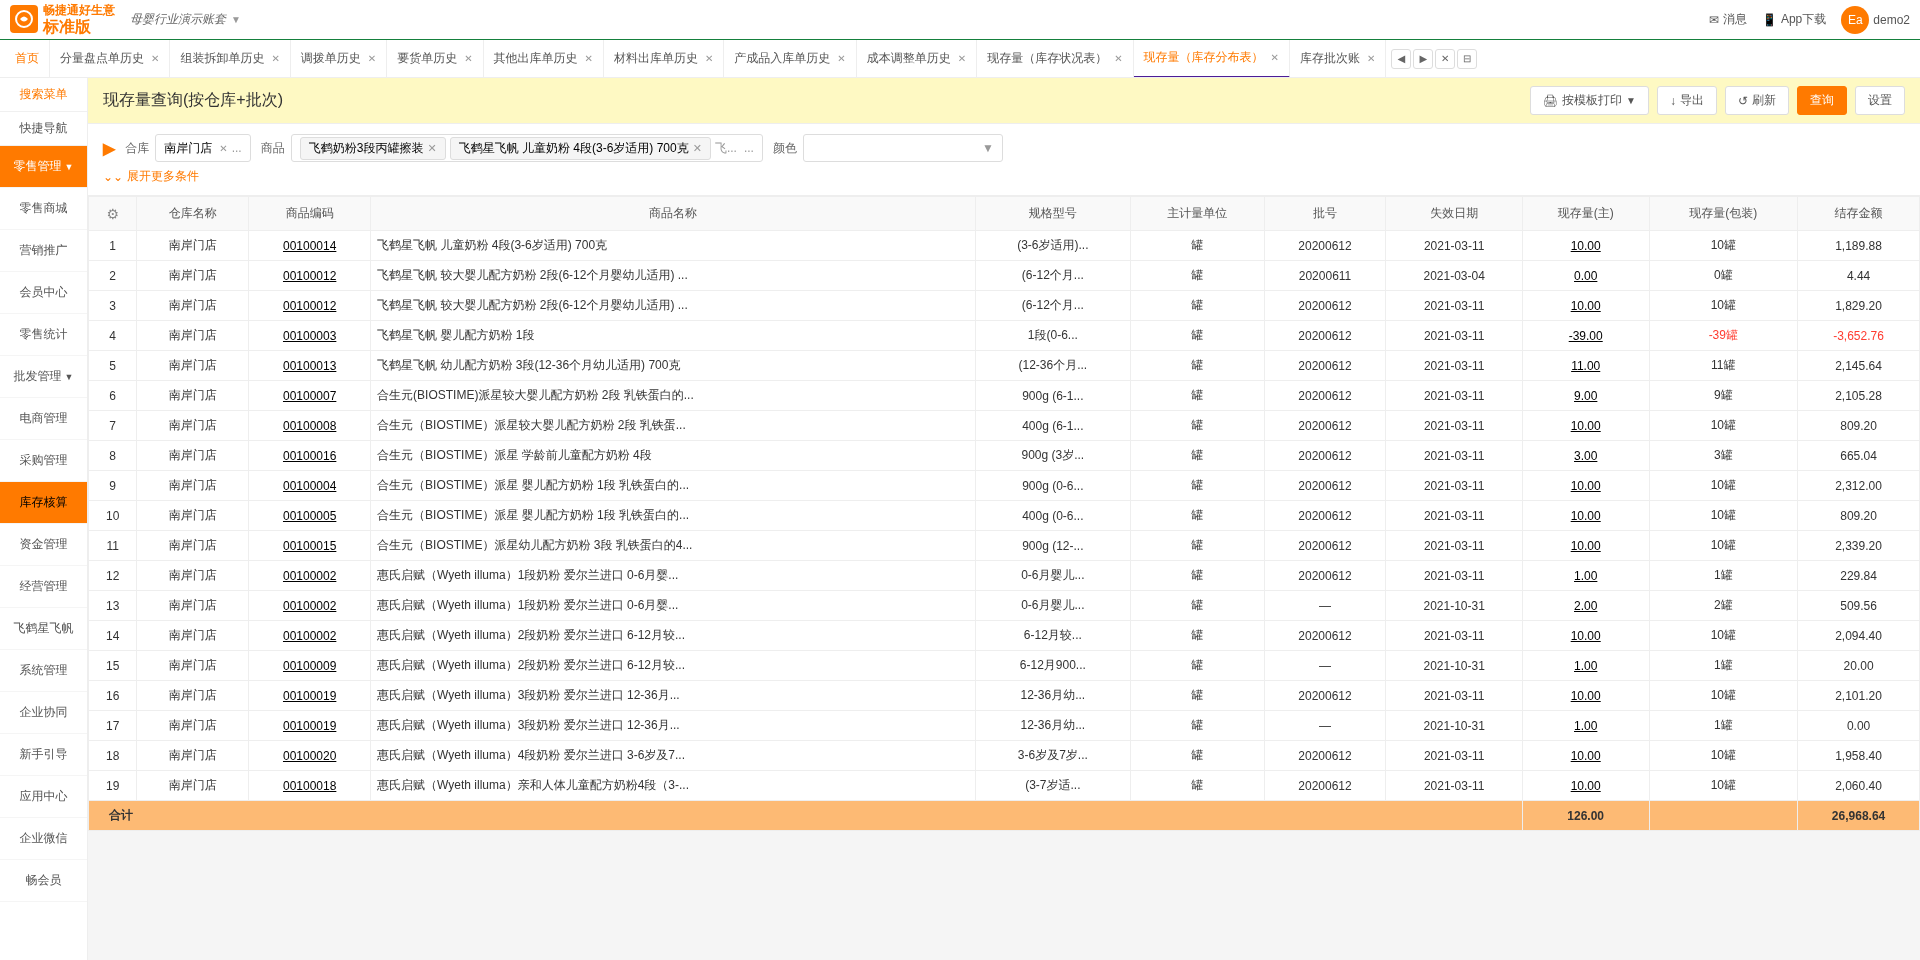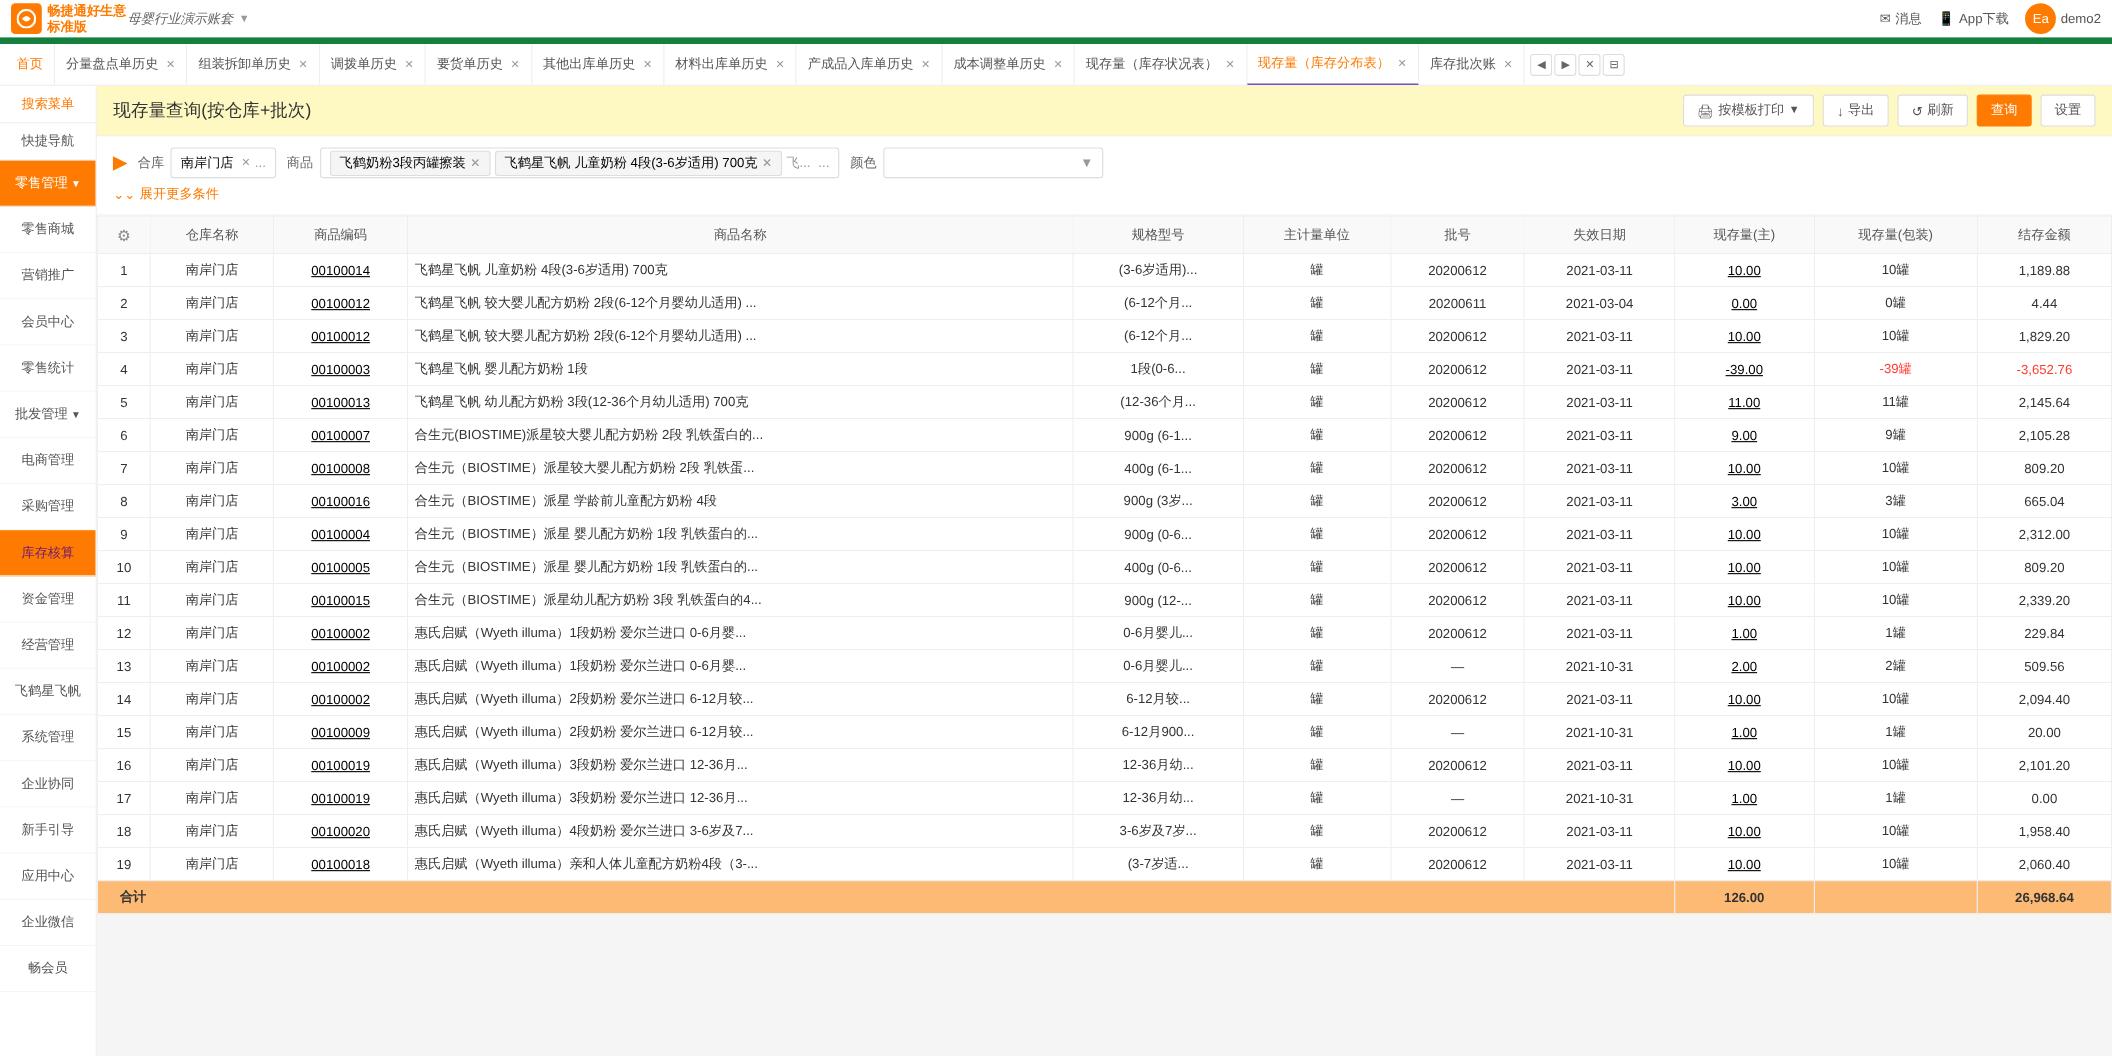--- a/index.html
+++ b/index.html
@@ -1,19 +1,19 @@
 <!DOCTYPE html>
 <html><head>
   <meta charset="utf-8">
   <style>
     * { box-sizing: border-box; margin: 0; padding: 0; font-family: 'Microsoft YaHei', Arial, sans-serif; font-size: 12px; }
     body { background: #f5f5f5; display: flex; flex-direction: column; height: 960px; overflow: hidden; }
 
     
-    .top-bar { background: #fff; height: 40px; display: flex; align-items: center; border-bottom: 6px solid #15803d; padding: 0 10px; gap: 1px; flex-shrink: 0; }
+    .top-bar { background: #fff; height: 40px; display: flex; align-items: center; border-bottom: 1px solid #15803d; padding: 0 10px; gap: 15px; flex-shrink: 0; }
     .logo-area { display: flex; align-items: center; gap: 5px; color: #ff7a00; font-weight: bold; font-size: 13px; }
     .logo-icon { width: 28px; height: 28px; background: #ff7a00; border-radius: 4px; display: flex; align-items: center; justify-content: center; color: white; font-size: 10px; }
     .logo-text { color: #ff7a00; font-size: 11px; line-height: 1.2; }
     .top-bar-right { margin-left: auto; display: flex; align-items: center; gap: 15px; }
     .top-bar-btn { display: flex; align-items: center; gap: 4px; color: #555; cursor: pointer; }
     .user-avatar { width: 28px; height: 28px; border-radius: 50%; background: #ff7a00; display: flex; align-items: center; justify-content: center; color: white; font-size: 11px; }
 
     
     .nav-tabs { background: #fff; height: 38px; display: flex; align-items: center; border-bottom: 1px solid #eee; overflow: hidden; flex-shrink: 0; padding: 0 5px; }
     .nav-tab { padding: 0 10px; height: 38px; display: flex; align-items: center; gap: 4px; white-space: nowrap; cursor: pointer; color: #555; border-right: 1px solid #eee; font-size: 12px; flex-shrink: 0; }
@@ -82,21 +82,21 @@
 <div class="top-bar">
   <div class="logo-area">
     <div class="logo-icon">
       <svg width="18" height="18" viewBox="0 0 18 18">
           <circle cx="9" cy="9" r="8" fill="none" stroke="white" stroke-width="2"></circle>
           <path d="M5 9 Q9 4 13 9 Q9 14 5 9Z" fill="white"></path>
         </svg>
     </div>
     <div class="logo-text">
       <div>畅捷通好生意</div>
-      <div style="font-size:12px;color:#ff7a00;">标准版</div>
+      <div style="font-size:16px;color:#ff7a00;">标准版</div>
     </div>
   </div>
   <div class="top-company">
     <span>母婴行业演示账套</span>
     <span class="dropdown-arrow">▼</span>
   </div>
   <div class="top-bar-right">
     <div class="top-bar-btn">
       <span>✉</span>
       <span>消息</span>
@@ -198,21 +198,21 @@
     <div class="sidebar-item has-arrow">
       <span>批发管理</span>
       <span style="font-size:9px;">▼</span>
     </div>
     <div class="sidebar-item">
       <span>电商管理</span>
     </div>
     <div class="sidebar-item">
       <span>采购管理</span>
     </div>
-    <div class="sidebar-item" style="background:#ff7a00;color:#701a75;">
+    <div class="sidebar-item" style="background:#ff7a00;color:#000000;">
       <span>库存核算</span>
     </div>
     <div class="sidebar-item">
       <span>资金管理</span>
     </div>
     <div class="sidebar-item">
       <span>经营管理</span>
     </div>
     <div class="sidebar-item">
       <span>飞鹤星飞帆</span>

